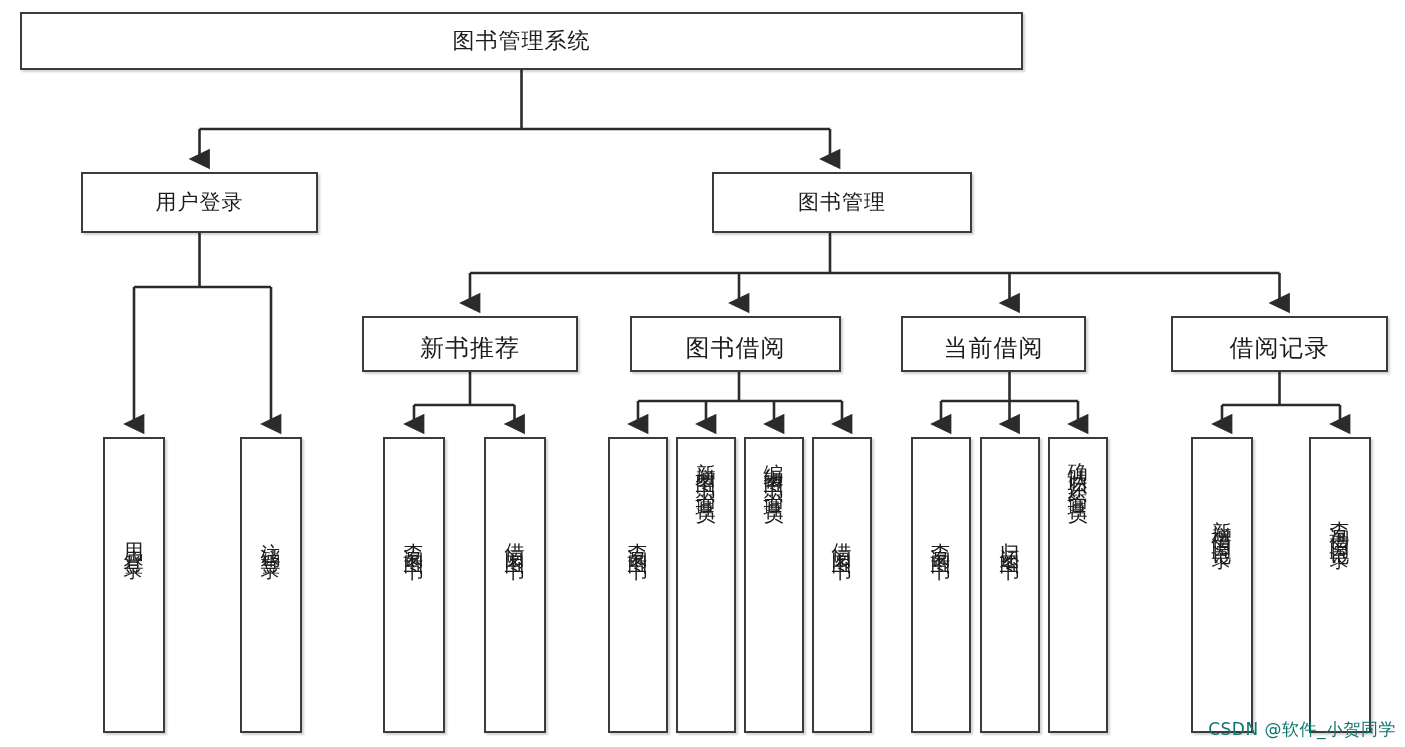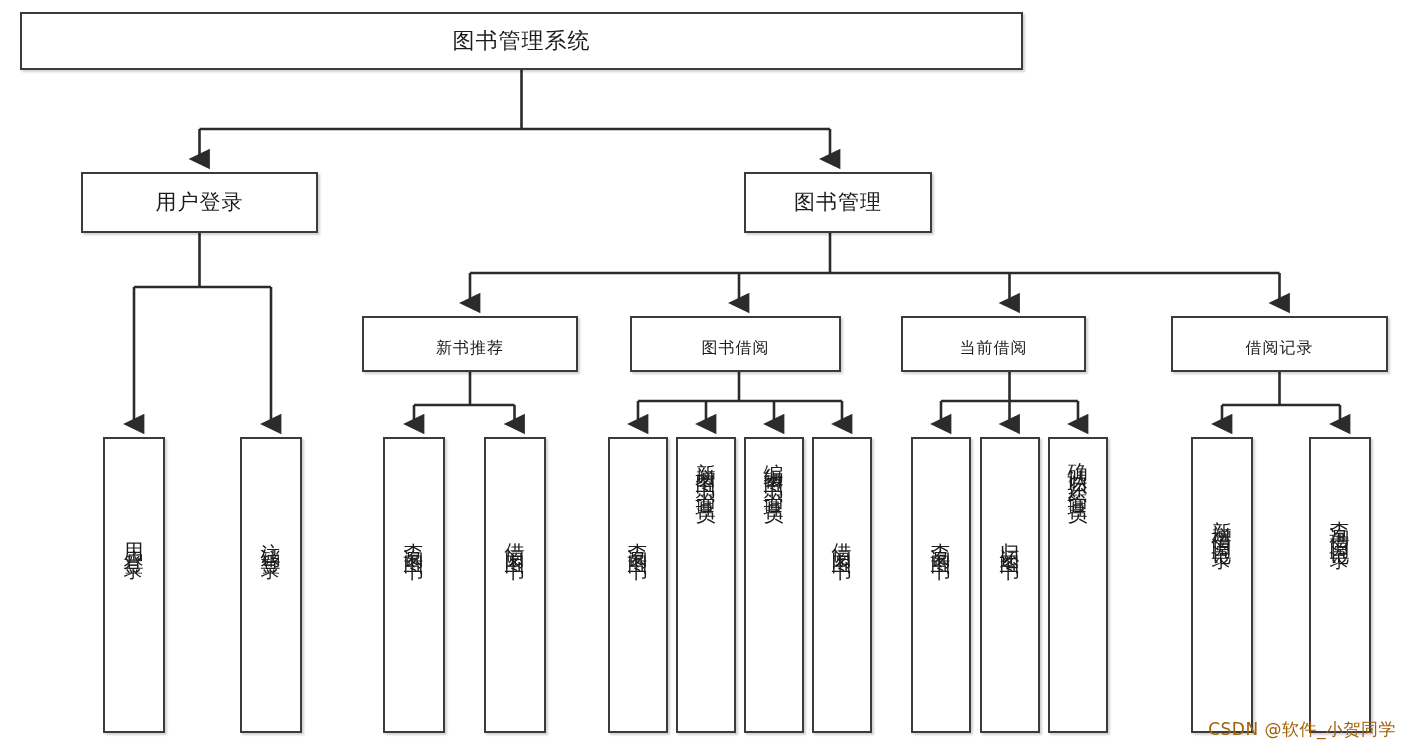--- a/index.html
+++ b/index.html
@@ -25,21 +25,21 @@
   .node .label{
     font-size:21px;
     line-height:1.18;
     letter-spacing:1px;
     color:#1c1c1c;
     white-space:nowrap;
     text-align:center;
   }
   .node.root .label{font-size:22px;}
   .node.lvl2 .label{font-size:21px;}
-  .node.lvl3 .label{font-size:16px;margin-top:9px;}
+  .node.lvl3 .label{font-size:24px;margin-top:9px;}
 
   
   .node.leaf{
     align-items:flex-start;
     justify-content:center;
     padding-top:8px;
   }
   .node.leaf .label{
     writing-mode:vertical-rl;
     text-orientation:upright;
@@ -49,21 +49,21 @@
     white-space:nowrap;
   }
   .node.leaf.mid .label{margin-top:58px;}
   .node.leaf.short .label{margin-top:80px;}
 
   .watermark{
     position:absolute;
     right:9px;
     bottom:6px;
     font-size:17px;
-    color:#a16207;
+    color:#0f766e;
     letter-spacing:0.5px;
     white-space:nowrap;
     user-select:none;
   }
 </style>
 </head>
 <body>
 
 <div id="diagram-root">
 
@@ -117,21 +117,21 @@
     </g>
   </svg>
 
   <div class="node root" style="left:20px;top:12px;width:1003px;height:58px;">
     <span class="label">图书管理系统</span>
   </div>
 
   <div class="node lvl2" style="left:81px;top:172px;width:237px;height:61px;">
     <span class="label">用户登录</span>
   </div>
-  <div class="node lvl2" style="left:712px;top:172px;width:188px;height:61px;margin-left:32px;">
+  <div class="node lvl2" style="left:712px;top:172px;width:260px;height:61px;">
     <span class="label">图书管理</span>
   </div>
 
   <div class="node lvl3" style="left:362px;top:316px;width:216px;height:56px;">
     <span class="label">新书推荐</span>
   </div>
   <div class="node lvl3" style="left:630px;top:316px;width:211px;height:56px;">
     <span class="label">图书借阅</span>
   </div>
   <div class="node lvl3" style="left:901px;top:316px;width:185px;height:56px;">

